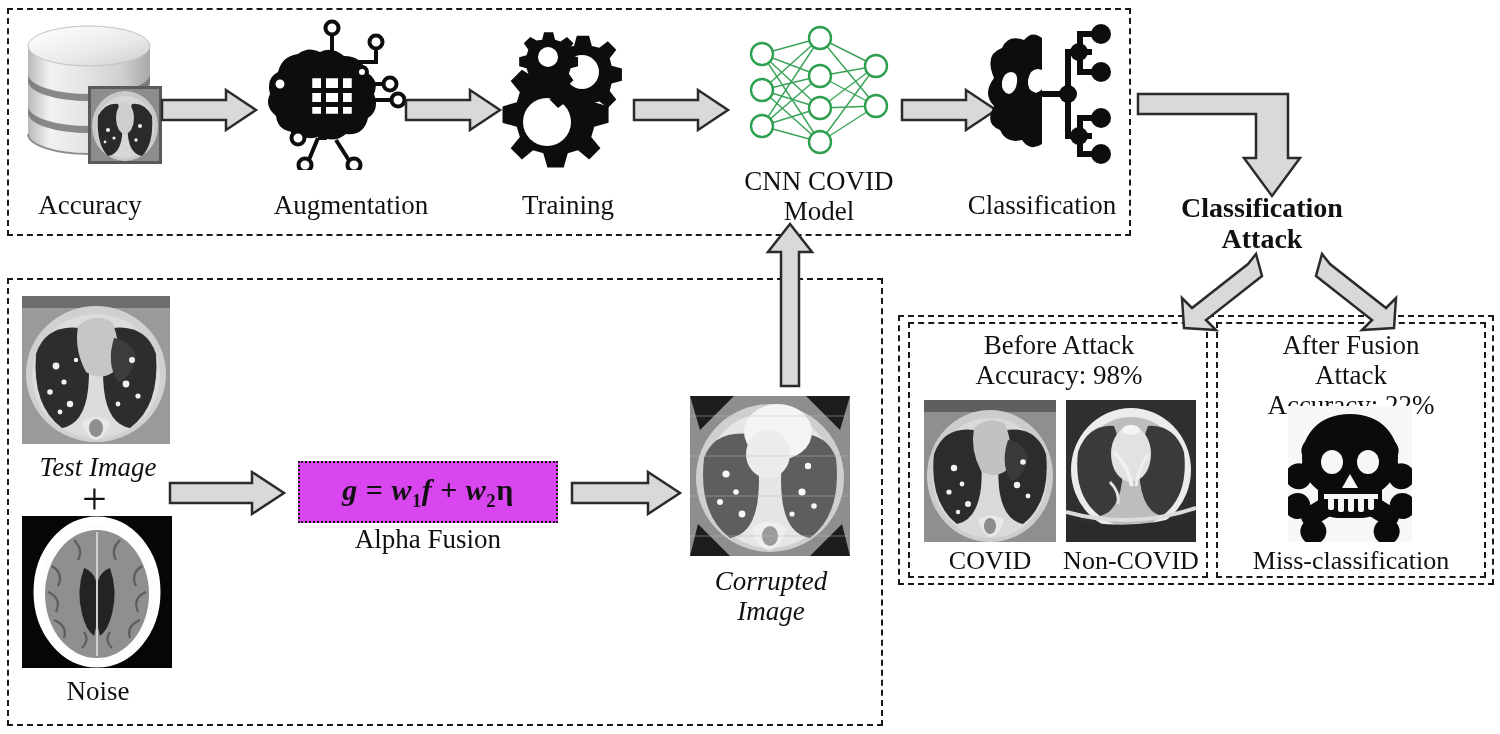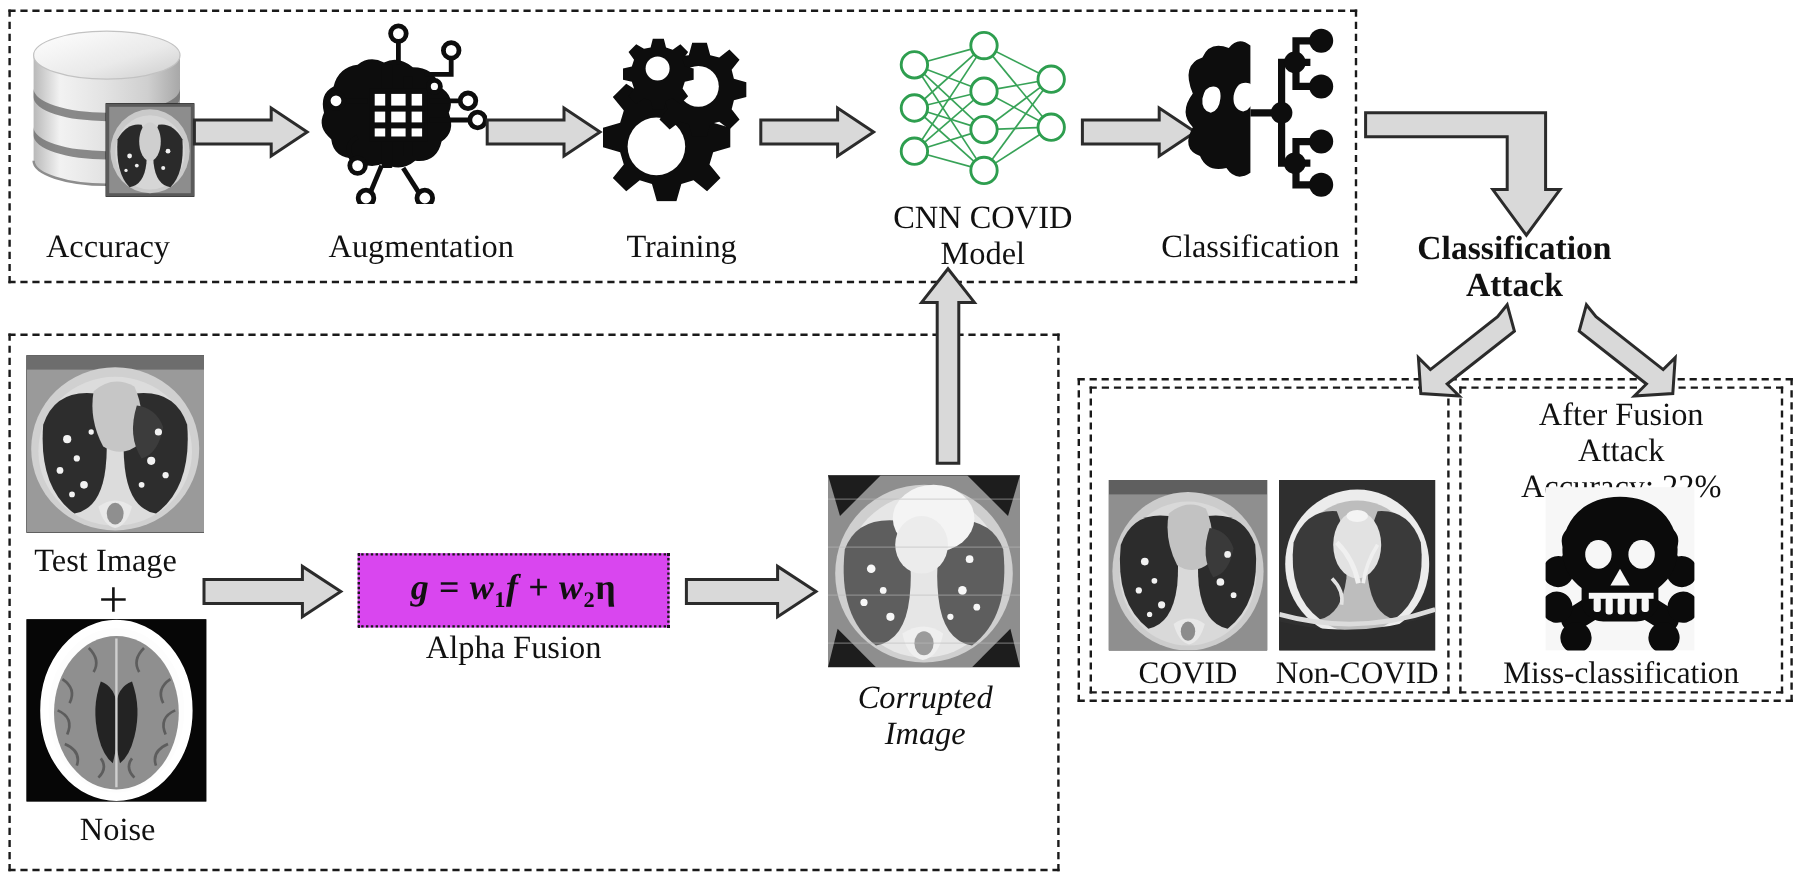--- a/index.html
+++ b/index.html
@@ -322,21 +322,21 @@
           <circle cx="110" cy="64" r="3"></circle>
         <circle cx="104" cy="88" r="3.4"></circle>
           <circle cx="116" cy="100" r="2.6"></circle>
         <circle cx="96" cy="108" r="2.4"></circle>
           <circle cx="54" cy="64" r="2.2"></circle>
       </g>
       <path d="M60 126 q14 -10 28 0 q-4 16 -14 18 q-10 -2 -14 -18z" fill="#e8e8e8"></path>
       <ellipse cx="74" cy="132" rx="7" ry="9" fill="#8f8f8f"></ellipse>
     </svg>
   </div>
-  <div class="lbl" style="left:0; top:452px; width:176px;">Test Image</div>
+  <div class="lbl" style="left:10px; top:452px; width:176px;font-style:italic;">Test Image</div>
   <div class="plus" style="left:82px; top:478px;">+</div>
 
   <div class="ct" style="left:22px; top:516px; width:150px; height:152px;">
     <svg viewBox="0 0 150 152" preserveAspectRatio="none">
       <rect width="150" height="152" fill="#060606"></rect>
       <ellipse cx="75" cy="76" rx="60" ry="72" fill="#fdfdfd"></ellipse>
       <ellipse cx="75" cy="78" rx="52" ry="64" fill="#8f8f8f"></ellipse>
       <g stroke="#555" stroke-width="2.2" fill="none" opacity=".85">
         <path d="M30 50 q12 8 6 20"></path>
           <path d="M26 76 q14 6 8 20"></path>
@@ -414,20 +414,24 @@
     </svg>
   </div>
   <div class="lbl wrap" style="left:692px; top:566px; width:158px;font-style:italic;">Corrupted Image</div>
 
   <div class="arrow" style="left:766px; top:222px;">
     <svg width="48" height="166" viewBox="0 0 48 166">
       <polygon points="24,2 46,30 33,30 33,164 15,164 15,30 2,30" fill="#d9d9d9" stroke="#2b2b2b" stroke-width="2.5" stroke-linejoin="miter"></polygon>
     </svg>
   </div>
 
+  <div class="lbl wrap" style="left:916px; top:330px; width:286px;">
+    <span>Before Attack</span><br>
+    <span>Accuracy: 98%</span>
+  </div>
 
   <div class="ct" style="left:924px; top:400px; width:132px; height:142px;">
     <svg viewBox="0 0 132 142" preserveAspectRatio="none">
       <rect width="132" height="142" fill="#8f8f8f"></rect>
       <rect x="0" y="0" width="132" height="12" fill="#5f5f5f"></rect>
       <ellipse cx="66" cy="76" rx="63" ry="66" fill="#cccccc"></ellipse>
       <ellipse cx="66" cy="78" rx="57" ry="60" fill="#d9d9d9"></ellipse>
       <path d="M10 54 q10 -28 40 -24 q10 24 7 58 q-4 32 -24 36 q-28 -22 -23 -70z" fill="#2c2c2c"></path>
       <path d="M122 54 q-10 -28 -40 -24 q-10 24 -7 58 q4 32 24 36 q28 -22 23 -70z" fill="#2c2c2c"></path>
       <path d="M50 28 q15 -13 31 -4 q9 21 3 45 q-13 11 -27 2 q-11 -21 -7 -43z" fill="#c2c2c2"></path>

